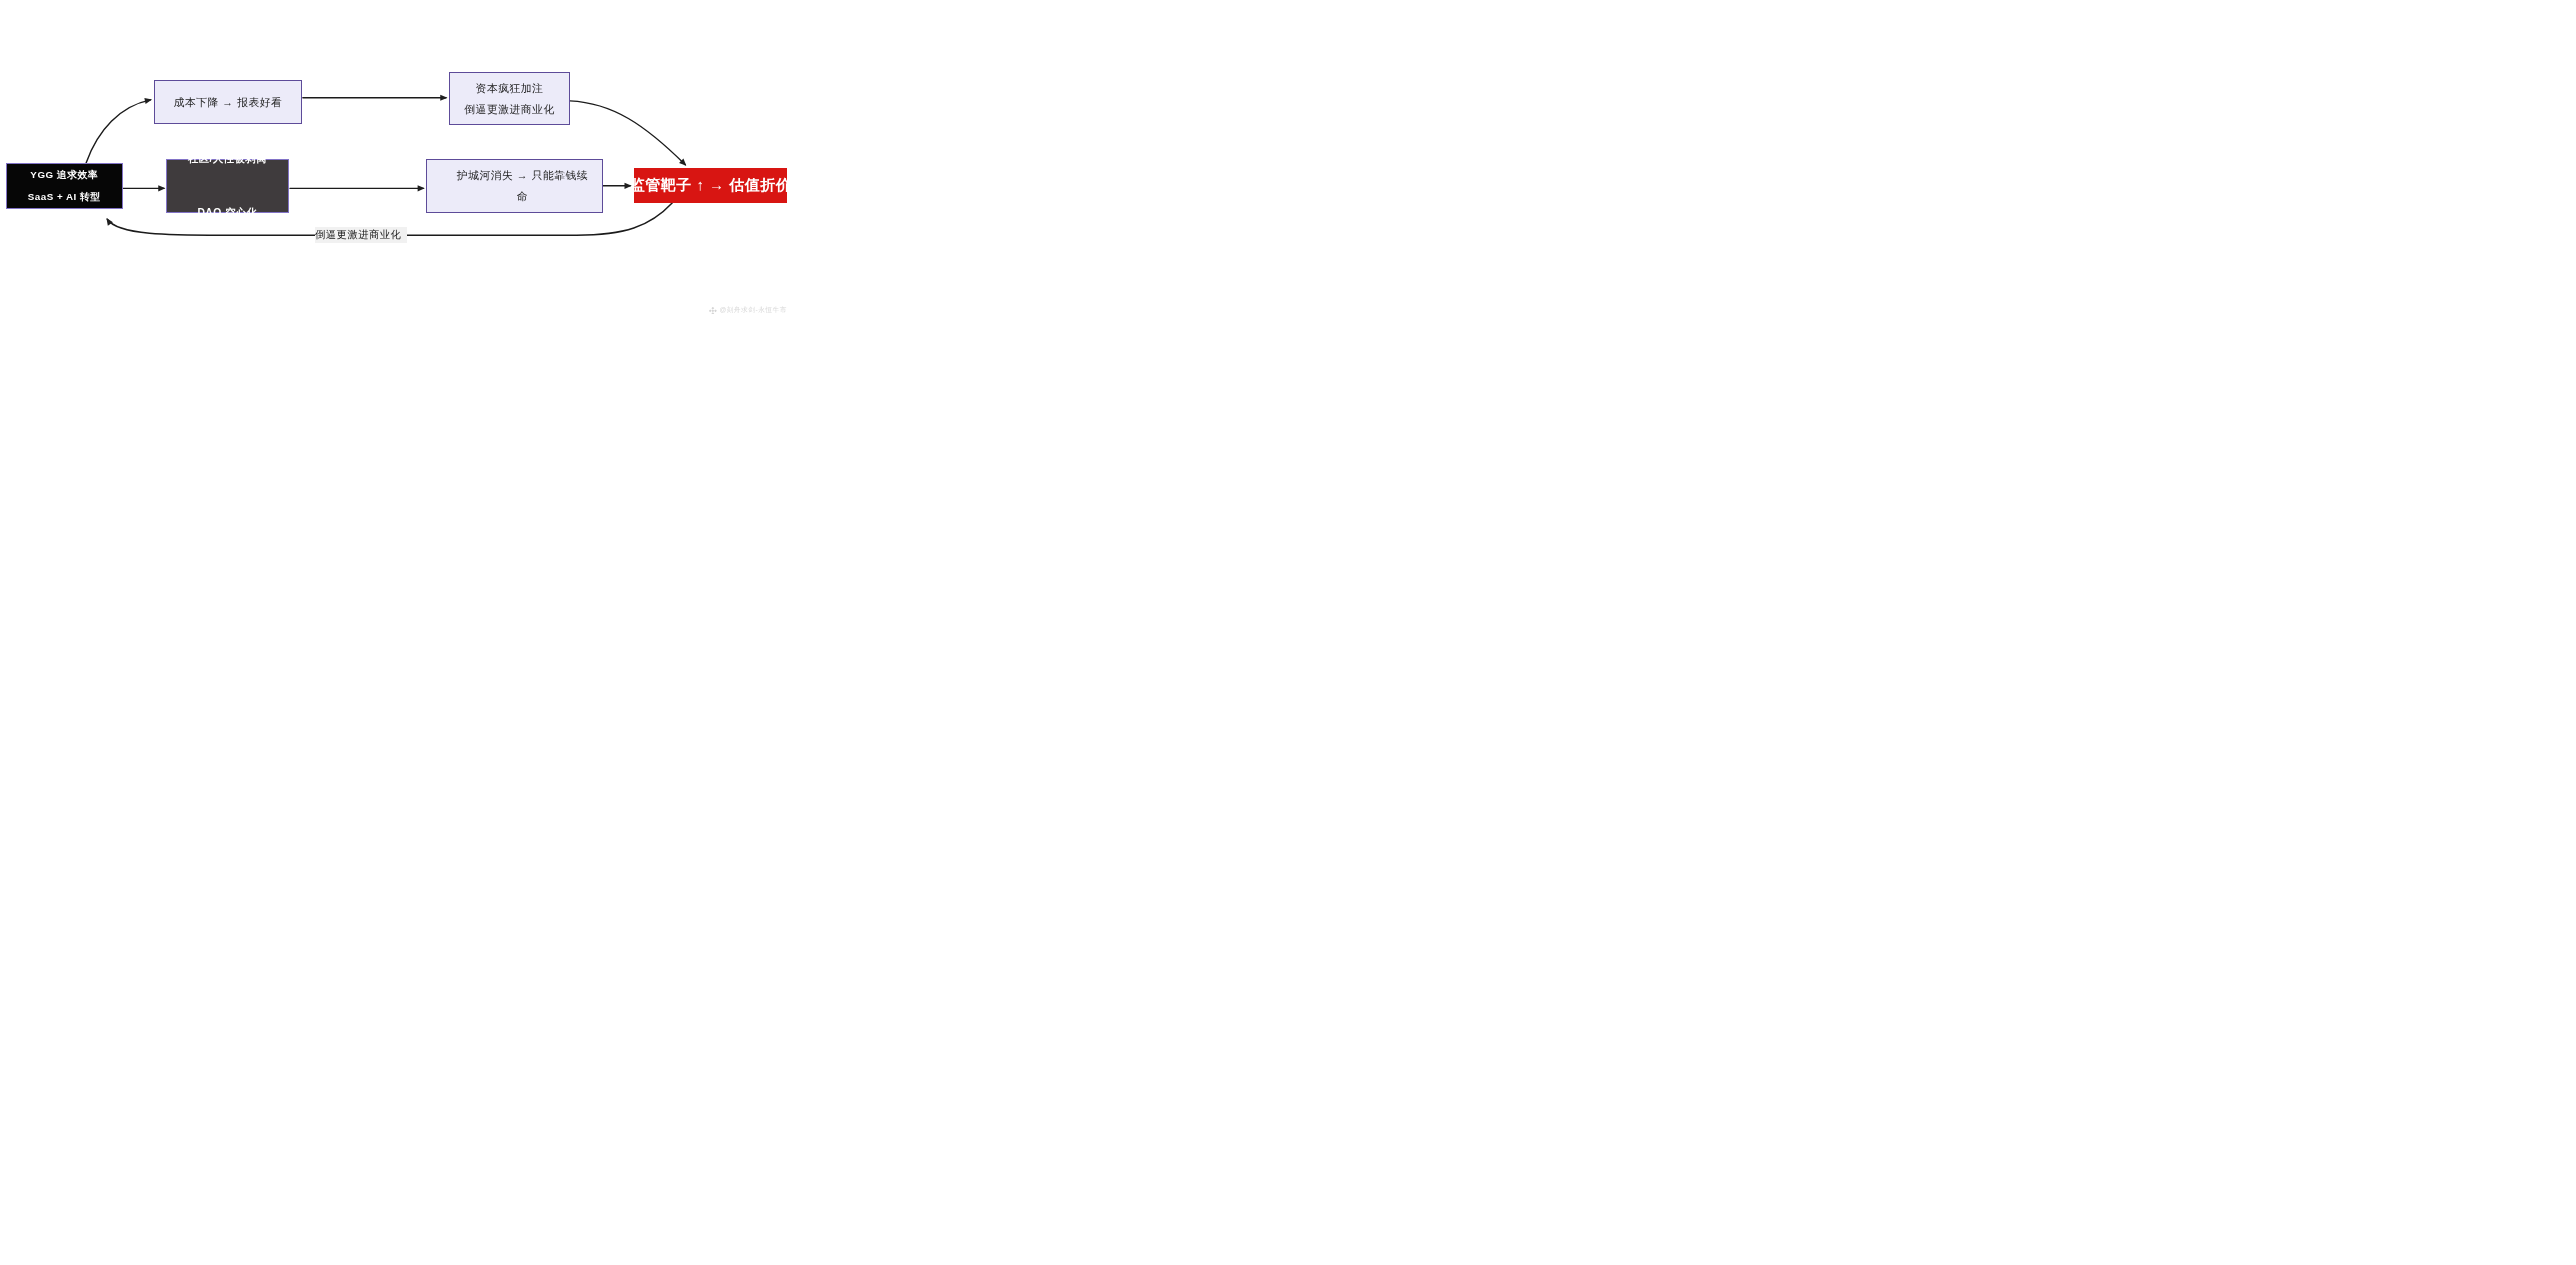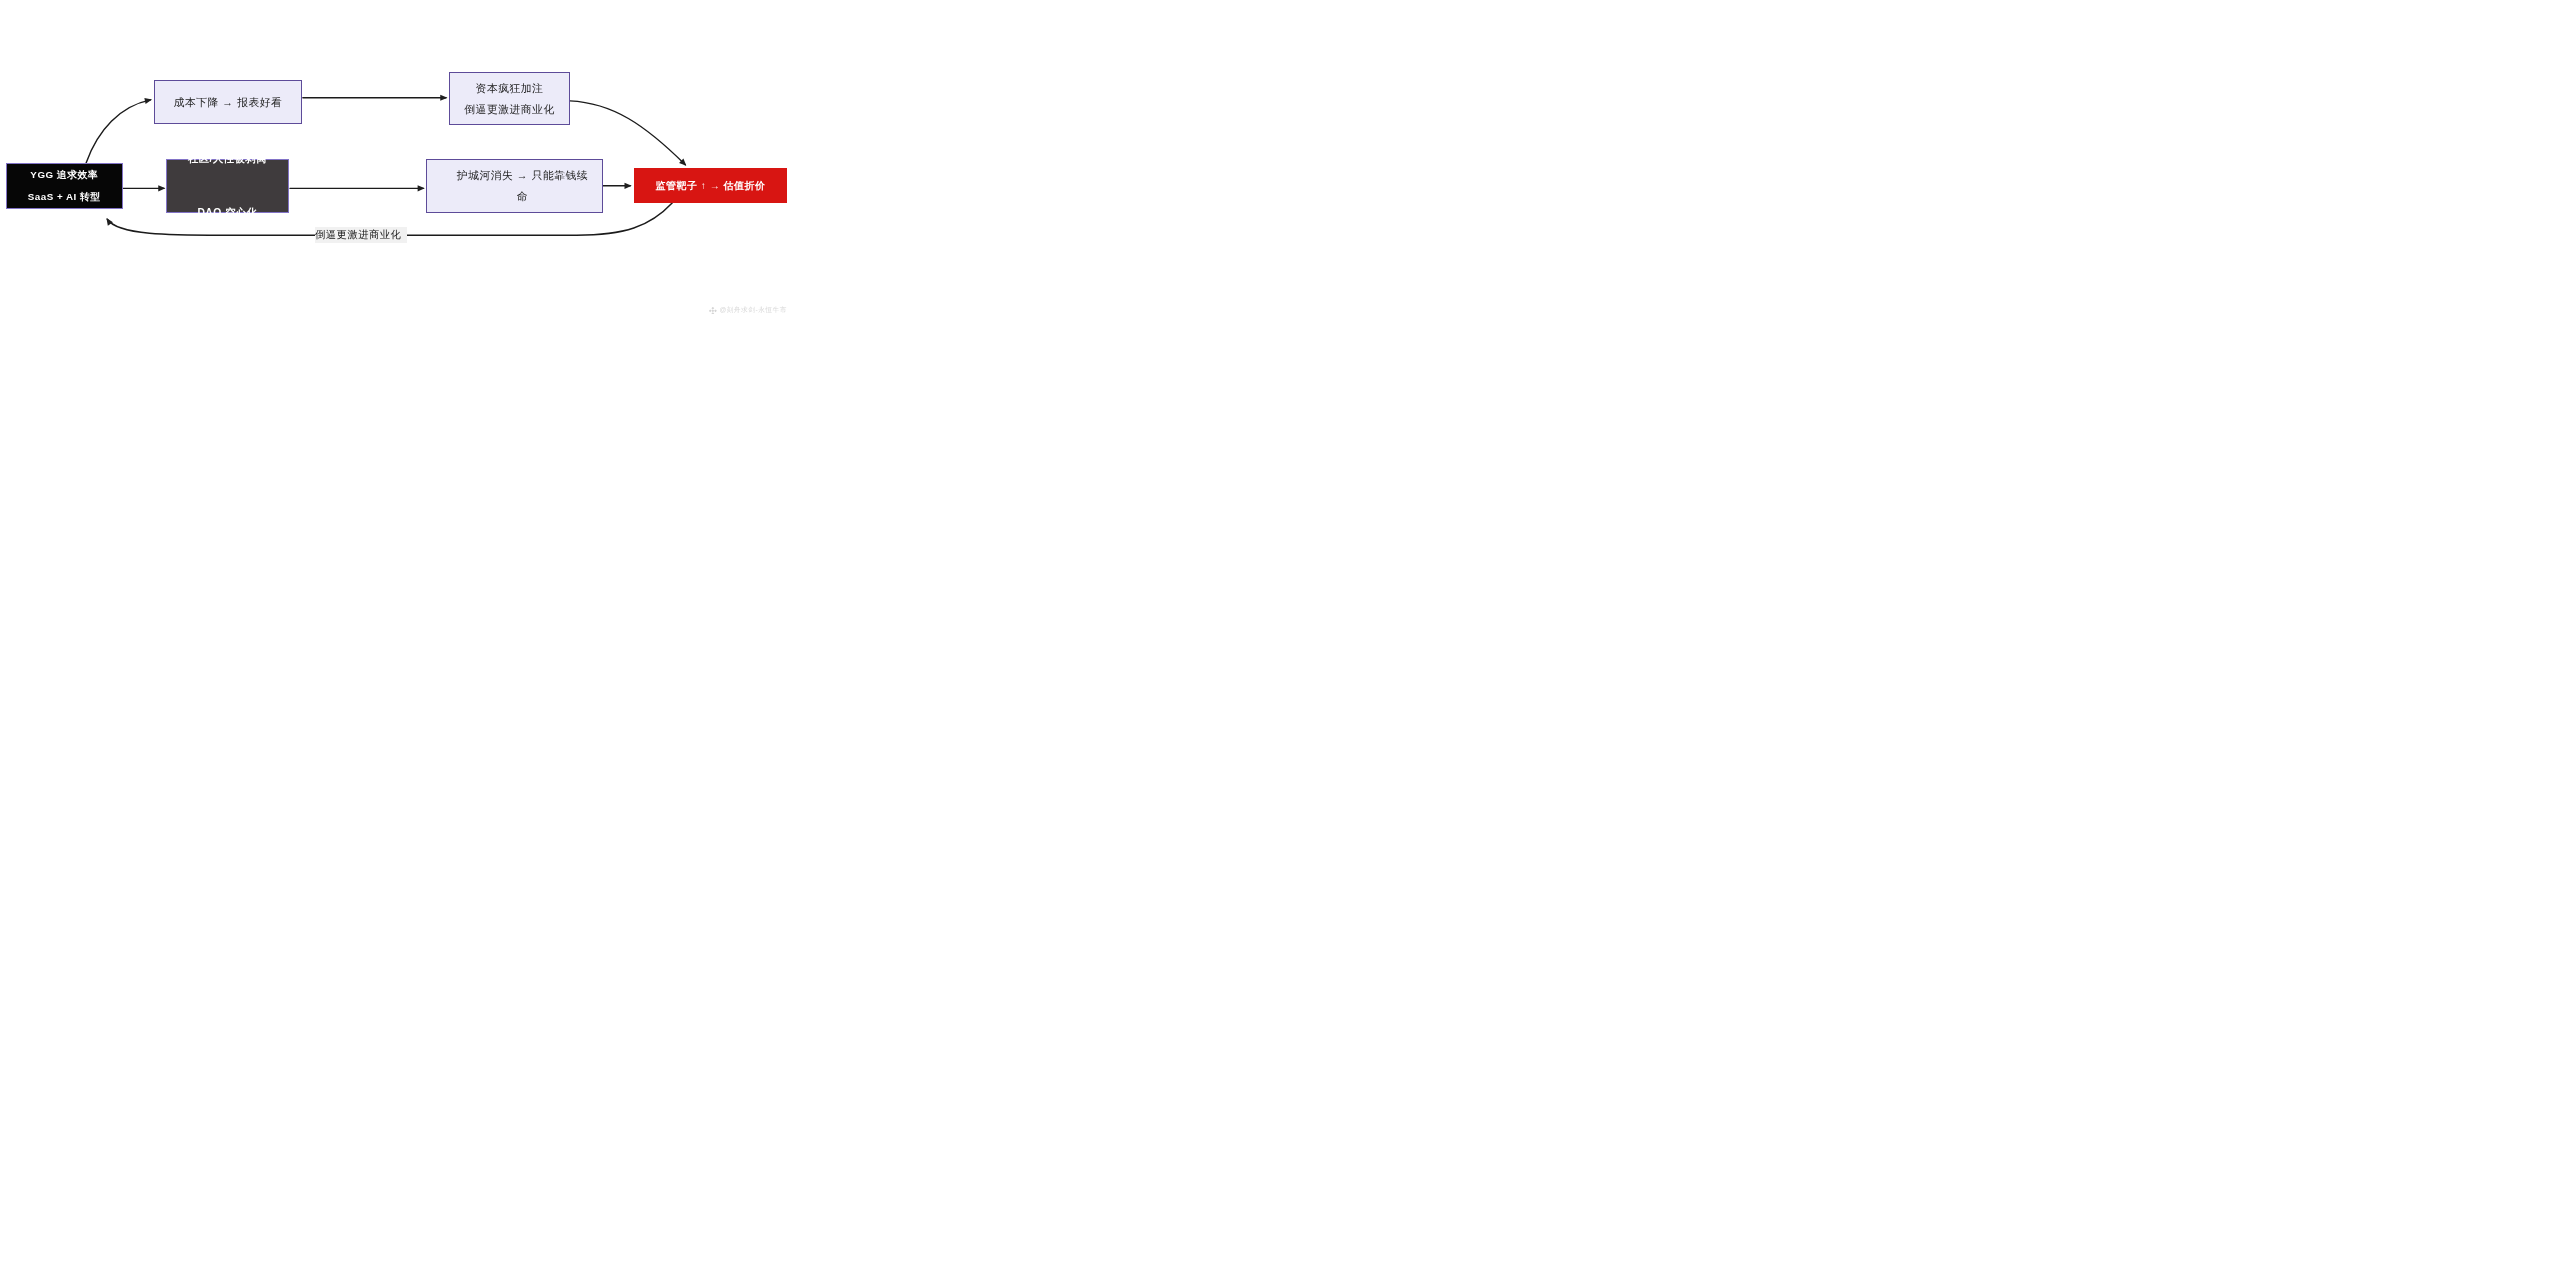--- a/index.html
+++ b/index.html
@@ -29,21 +29,21 @@
     color:#ffffff;font-weight:bold;font-size:9.8px;line-height:21.6px;letter-spacing:0.5px;
   }
   .darkbox{
     background:var(--dark_fill,#3f3b3d);
     border:1px solid var(--purple_border_light,#8273c7);
     color:#ffffff;font-weight:bold;font-size:10.3px;line-height:21.6px;letter-spacing:0.5px;
   }
   .redbox{
     background:var(--red_fill,#d81512);
     border:1px solid var(--red_fill,#d81512);
-    color:#ffffff;font-weight:bold;font-size:10px;letter-spacing:0.5px;
+    color:#ffffff;font-weight:bold;font-size:15px;letter-spacing:0.5px;
   }
   .edge-label{
     position:absolute;left:315px;top:227px;width:92px;height:16px;
     background:var(--label_bg,#f1f1f1);
     color:#161616;font-size:10.3px;letter-spacing:0.5px;
     display:flex;align-items:center;justify-content:flex-start;white-space:nowrap;
   }
   .watermark{
     position:absolute;right:4.1px;bottom:1px;
     display:flex;align-items:center;gap:2.6px;

